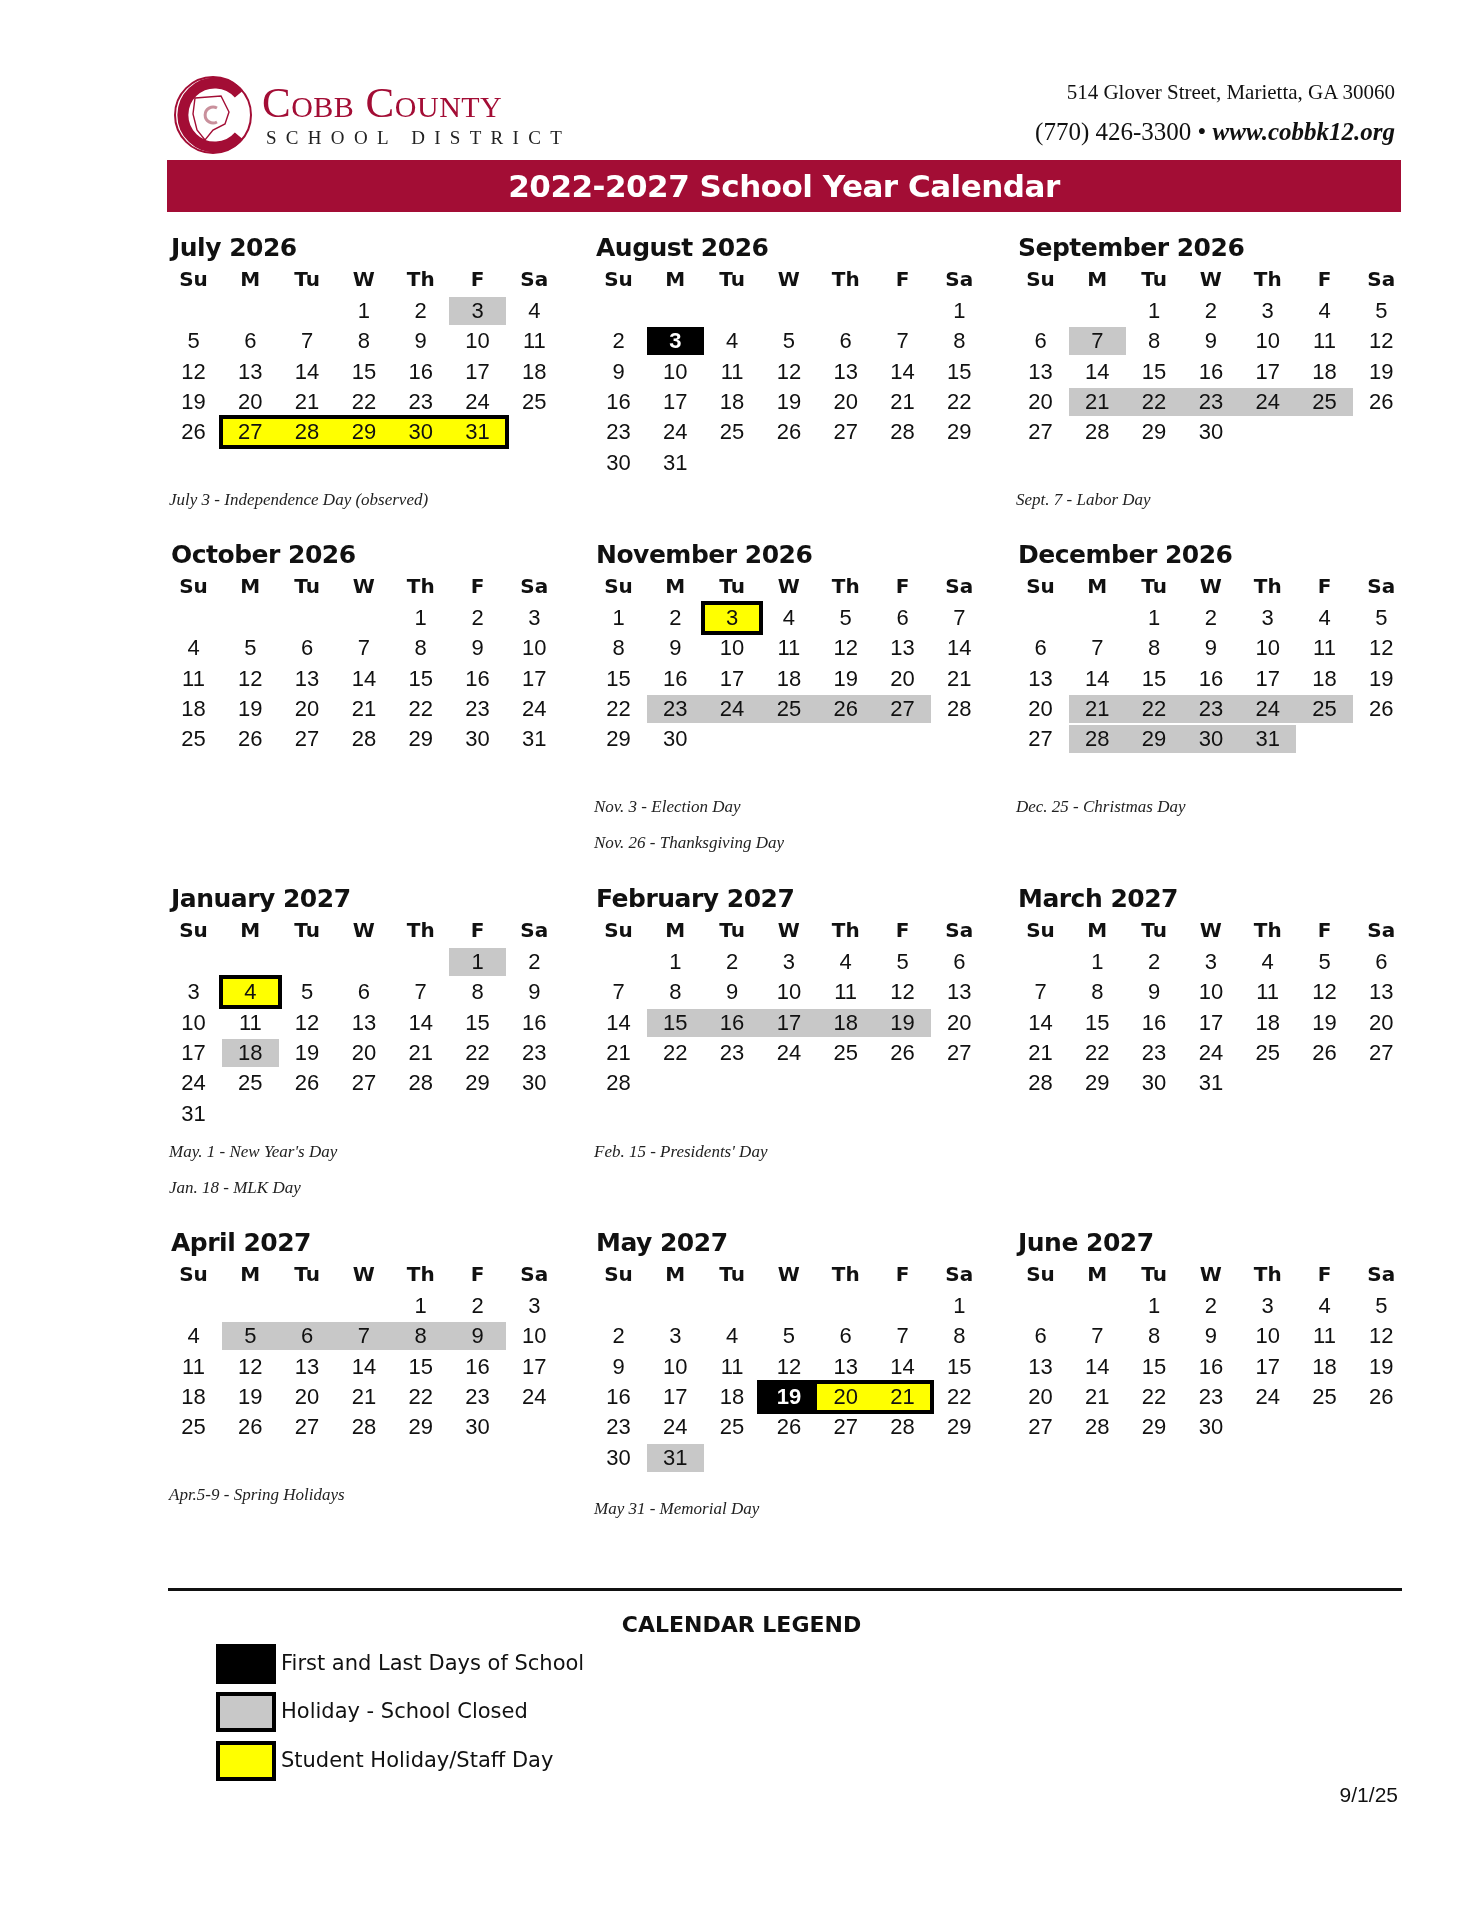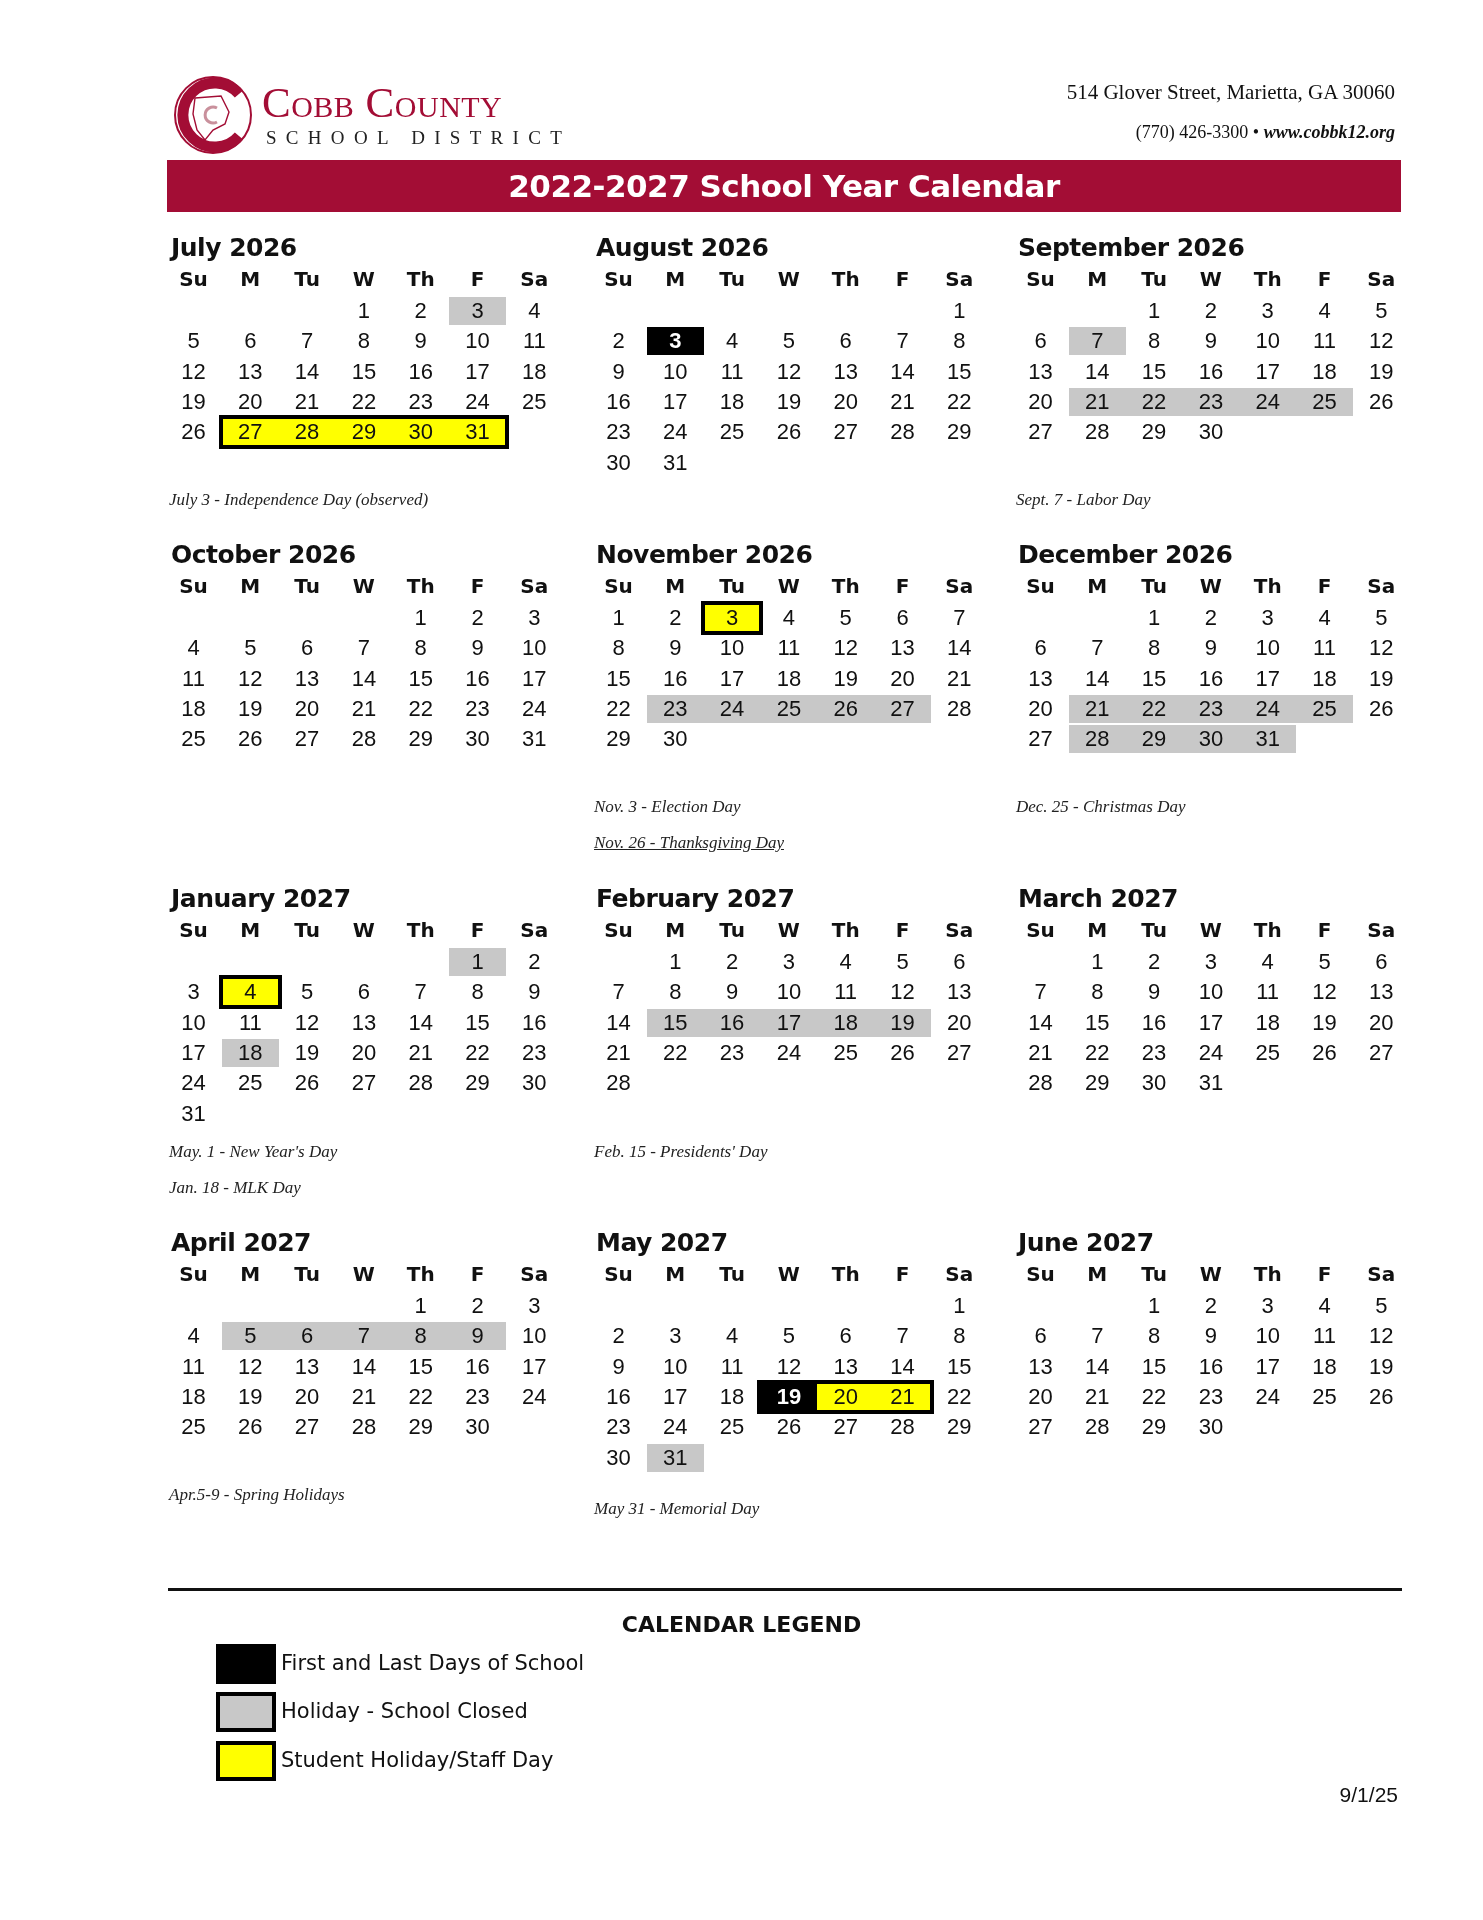--- a/index.html
+++ b/index.html
@@ -1,21 +1,21 @@
 <!DOCTYPE html>
 <html><head>
 <meta charset="utf-8">
 <style>
   html,body{margin:0;padding:0;background:#fff;}
   body{width:1483px;height:1920px;position:relative;overflow:hidden;font-family:"Liberation Sans",sans-serif;color:#111;}
   .logo{position:absolute;left:173px;top:74px;width:80px;height:82px;}
   .brand-name{position:absolute;left:262px;top:80px;font-family:"Liberation Serif",serif;font-size:43px;color:#a30d35;letter-spacing:0.5px;line-height:46px;font-variant:small-caps;font-weight:normal;}
   .brand-sub{position:absolute;left:266px;top:127px;font-family:"Liberation Serif",serif;font-size:19px;letter-spacing:9.3px;color:#222;line-height:22px;}
   .address{position:absolute;right:88px;top:80px;font-family:"Liberation Serif",serif;font-size:21px;color:#111;text-align:right;line-height:24px;}
-  .contact{position:absolute;right:88px;top:120px;font-family:"Liberation Serif",serif;font-size:18px;color:#111;text-align:left;line-height:24px;}
+  .contact{position:absolute;right:88px;top:120px;font-family:"Liberation Serif",serif;font-size:25px;color:#111;text-align:left;line-height:24px;}
   .contact .web{font-style:italic;font-weight:bold;}
   .banner{position:absolute;left:167px;top:160px;width:1234px;height:52px;background:#a30d35;}
   .banner-title{position:absolute;left:0;right:0;top:8px;text-align:center;color:#fff;font-family:"DejaVu Sans",sans-serif;font-weight:bold;font-size:31px;line-height:36px;letter-spacing:-0.5px;}
   .month{position:absolute;width:420px;}
   .month-title{position:absolute;left:6px;top:0;font-family:"DejaVu Sans",sans-serif;font-weight:bold;font-size:25px;line-height:30px;letter-spacing:-0.5px;white-space:nowrap;}
   .grid{position:absolute;left:0;top:34px;width:399px;}
   .wk{position:absolute;top:0;width:57px;text-align:center;font-family:"DejaVu Sans",sans-serif;font-weight:bold;font-size:20px;line-height:24px;}
   .day{position:absolute;width:57px;height:28px;text-align:center;font-size:22px;line-height:28px;box-sizing:border-box;}
   .day.gray{background:#c8c8c8;}
   .day.black{background:#000;color:#fff;font-weight:bold;}
@@ -260,21 +260,21 @@
         <div class="day gray" style="left: 170.4px; top: 120.9px;">25</div>
         <div class="day gray" style="left: 227.2px; top: 120.9px;">26</div>
         <div class="day gray" style="left: 284px; top: 120.9px;">27</div>
         <div class="day" style="left: 340.8px; top: 120.9px;">28</div>
         <div class="day" style="left: 0px; top: 151.2px;">29</div>
         <div class="day" style="left: 56.8px; top: 151.2px;">30</div>
         <div class="box" style="left: 110.6px; top: 27px; width: 62.8px; height: 34px;"></div>
       </div>
     </div>
     <div class="note" style="left: 594px; top: 797px;">Nov. 3 - Election Day</div>
-    <div class="note" style="left: 594px; top: 833px; text-decoration: underline;">Nov. 26 - Thanksgiving Day</div>
+    <div class="note" style="left: 594px; top: 833px;">Nov. 26 - Thanksgiving Day</div>
     <div class="month" style="left: 1012px; top: 540px;">
       <div class="month-title">December 2026</div>
       <div class="grid">
         <div class="wk" style="left: 0px;">Su</div>
         <div class="wk" style="left: 56.8px;">M</div>
         <div class="wk" style="left: 113.6px;">Tu</div>
         <div class="wk" style="left: 170.4px;">W</div>
         <div class="wk" style="left: 227.2px;">Th</div>
         <div class="wk" style="left: 284px;">F</div>
         <div class="wk" style="left: 340.8px;">Sa</div>

